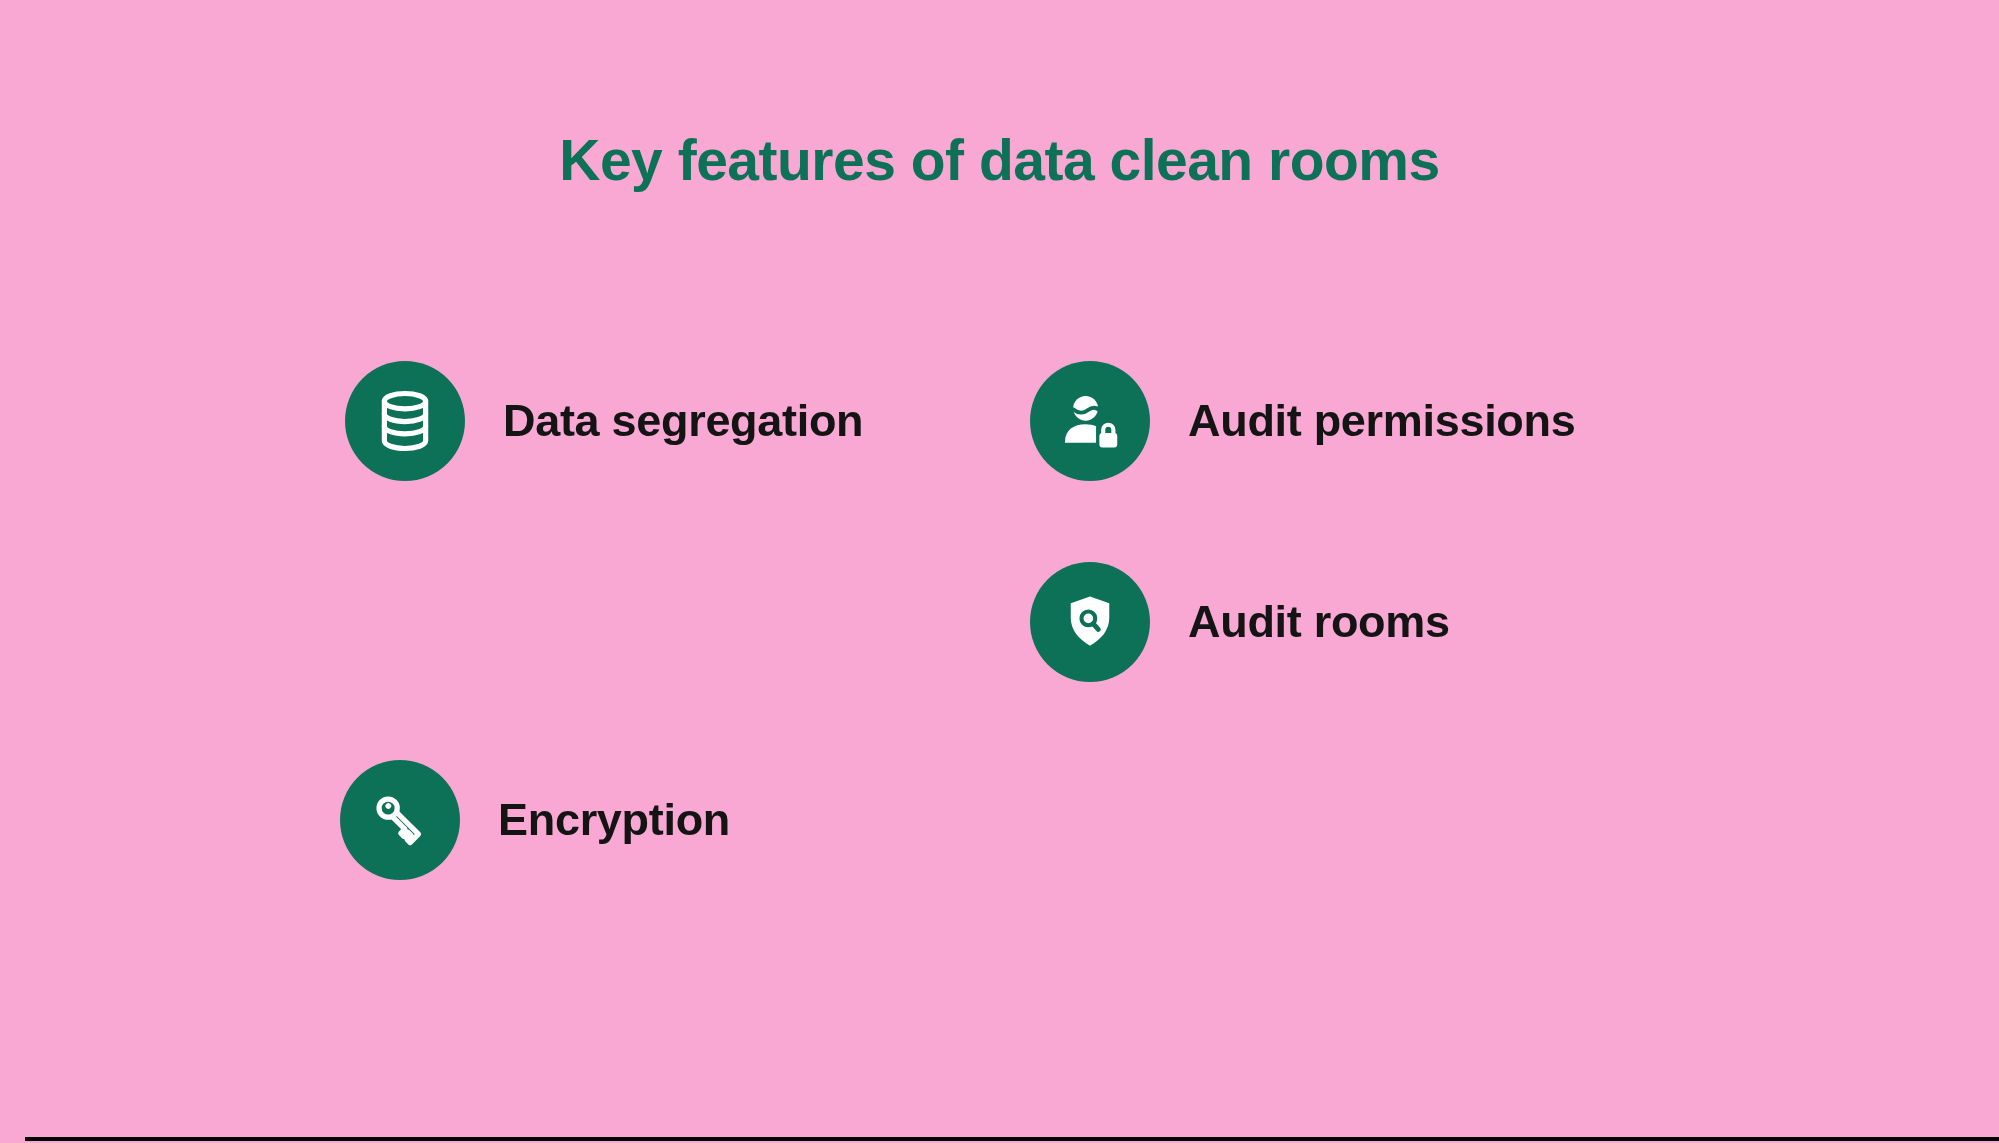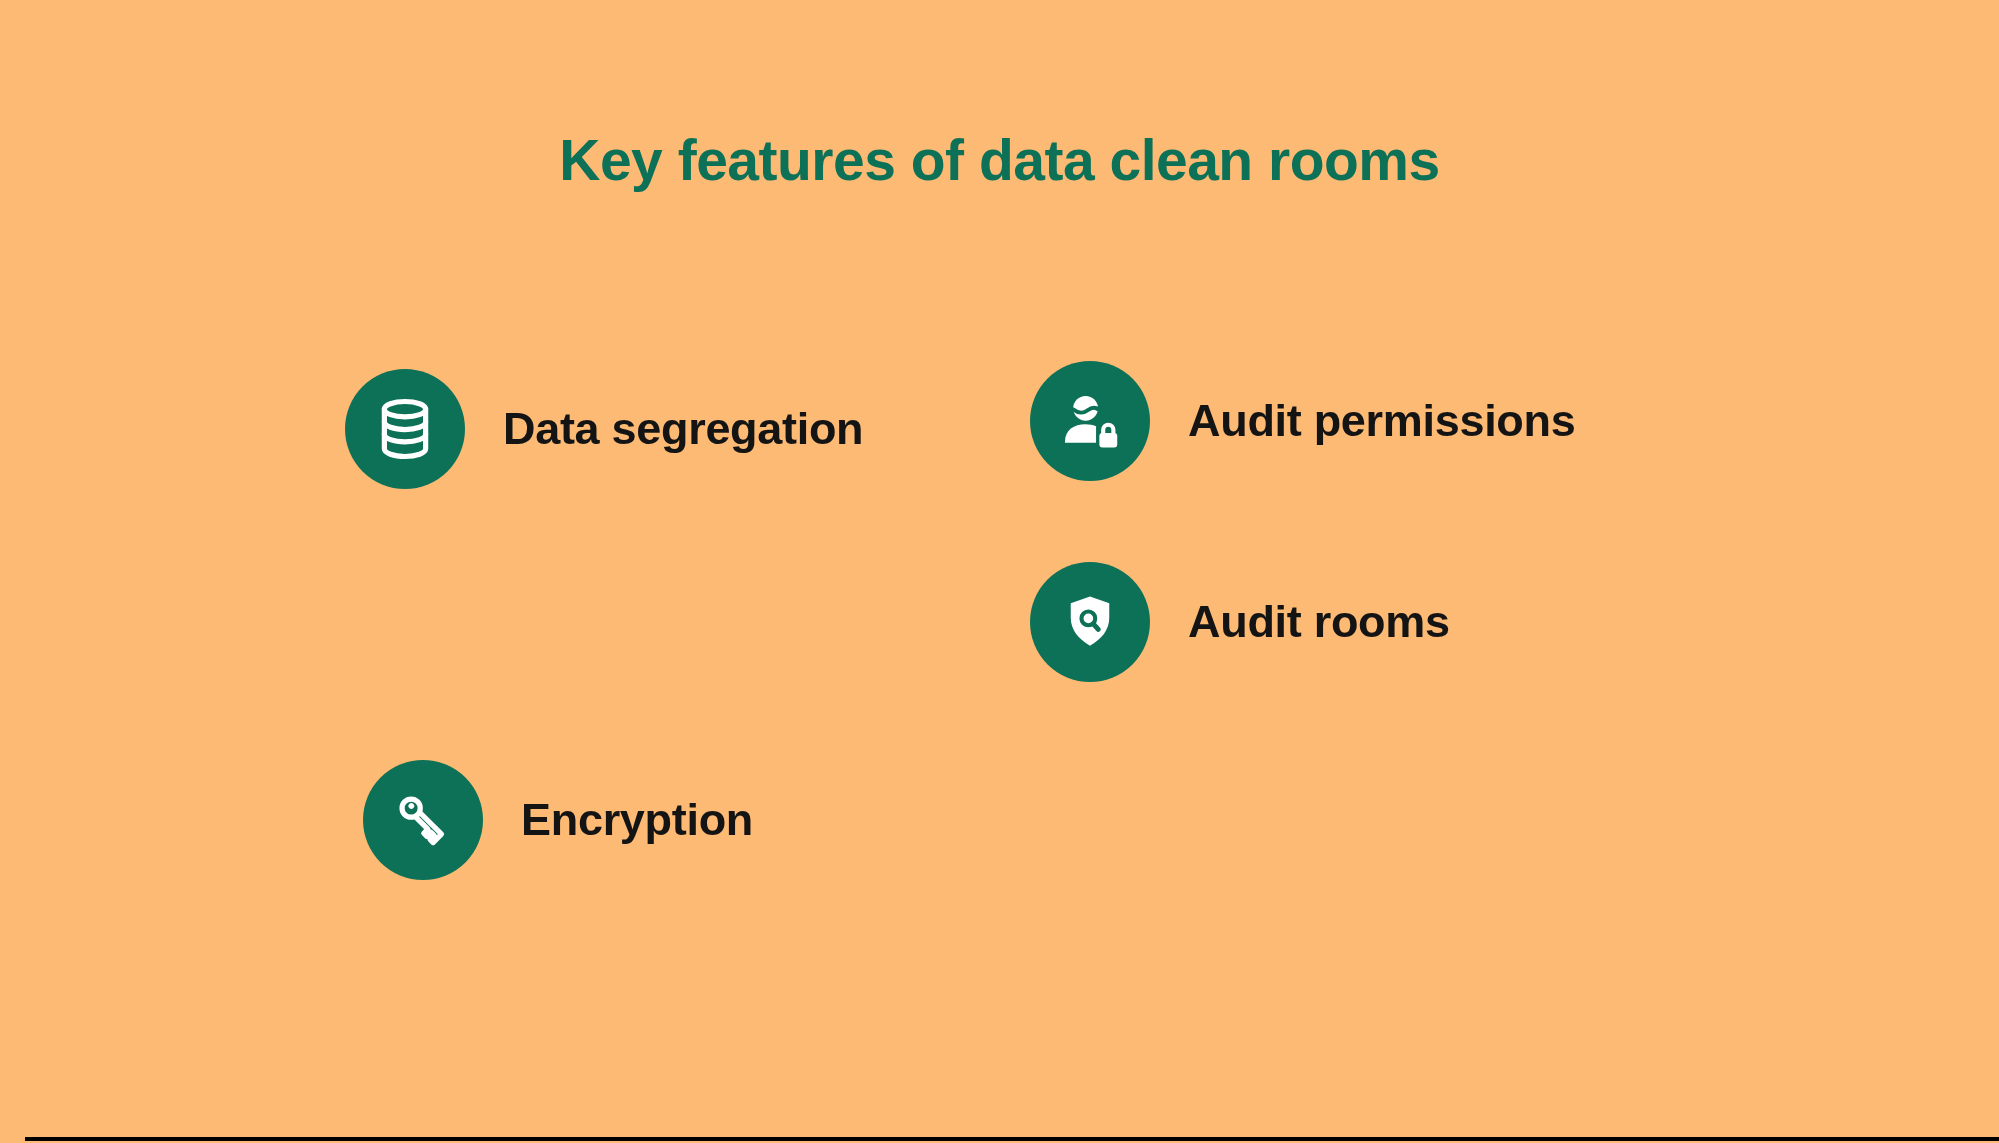--- a/index.html
+++ b/index.html
@@ -1,20 +1,20 @@
 <!DOCTYPE html>
 <html><head>
 <meta charset="utf-8">
 <style>
   html, body { margin: 0; padding: 0; background: #ffffff; }
   .stage {
     position: relative;
     width: 1999px;
     height: 1143px;
-    background: #fdba74;
+    background: #f9a8d4;
     overflow: hidden;
     font-family: "Liberation Sans", sans-serif;
   }
   .title {
     position: absolute;
     top: 126px;
     left: 0;
     width: 100%;
     margin: 0;
     text-align: center;
@@ -42,25 +42,25 @@
     flex: none;
   }
   .icon-circle svg { width: 66px; height: 66px; display: block; }
   .label {
     font-size: 45px;
     font-weight: 700;
     letter-spacing: -0.3px;
     color: #141414;
     white-space: nowrap;
   }
-  #feature-1 { left: 345px;  top: 369px; }
+  #feature-1 { left: 345px;  top: 361px; }
   #feature-2 { left: 1030px; top: 361px; }
   #feature-3 { left: 345px;  top: 562px; }
   #feature-4 { left: 1030px; top: 562px; }
-  #feature-5 { left: 363px;  top: 760px; text-align: center; }
+  #feature-5 { left: 340px;  top: 760px; text-align: center; }
   .bottom-line {
     position: absolute;
     left: 25px;
     right: 0;
     bottom: 2px;
     height: 4px;
     background: #000000;
   }
   
   .wh-s { stroke: #ffffff; fill: none; }

